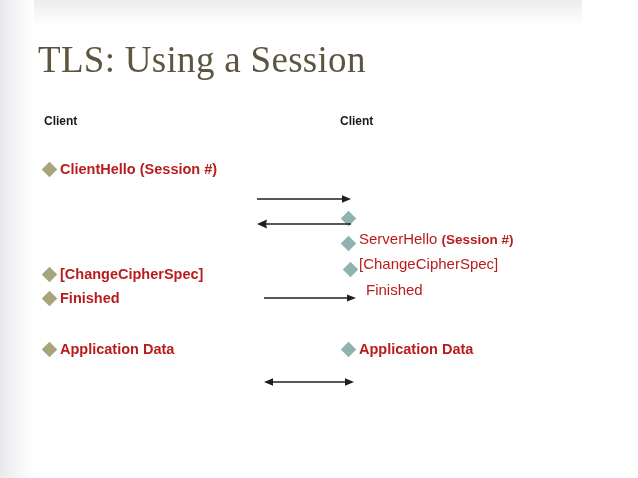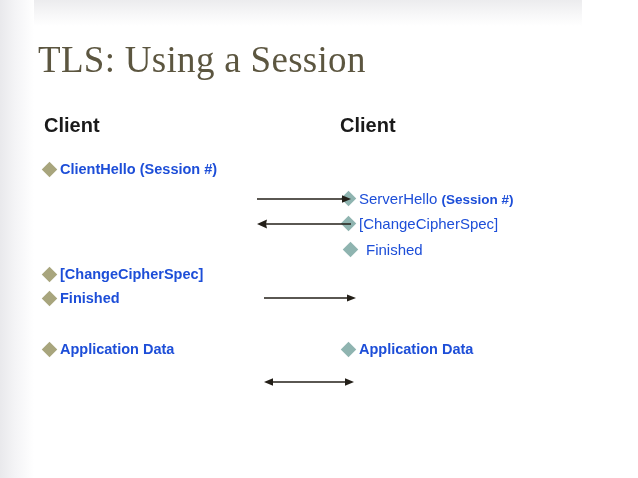--- a/index.html
+++ b/index.html
@@ -81,21 +81,21 @@
     font-family: "Liberation Serif", serif;
     font-size: 37px;
     font-weight: normal;
     color: #5c5640;
     letter-spacing: 0.3px;
     white-space: nowrap;
   }
   
   .col-head {
     position: absolute;
-    font-size: 20px;
+    font-size: 12px;
     font-weight: bold;
     color: #1a1a1a;
     white-space: nowrap;
   }
   .head-client { left: 44px; top: 114px; }
   .head-server { left: 340px; top: 114px; }
 
   .bullet-row {
     position: absolute;
     display: flex;
@@ -107,24 +107,24 @@
     height: 11px;
     transform: rotate(45deg);
     flex: 0 0 auto;
     margin-right: 5px;
   }
   .diamond.client { background: #a8a57d; }
   .diamond.server { background: #8fb4b0; }
 
   .btext {
     font-size: 14.5px;
-    color: #1d4ed8;
+    color: #b91c1c;
   }
   .btext.bold   { font-weight: bold; }
-  .btext.normal { font-weight: normal; font-size: 15px; }
+  .btext.normal { font-weight: normal; font-size: 15px; margin-top: 40px; }
   .btext .strong { font-weight: bold; font-size: 13.5px; }
 
   
   .r-clienthello { left: 44px; top: 161px; }
   .r-ccs-client  { left: 44px; top: 266px; }
   .r-fin-client  { left: 44px; top: 290px; }
   .r-app-client  { left: 44px; top: 341px; }
 
   
   .r-serverhello { left: 343px; top: 190px; }

